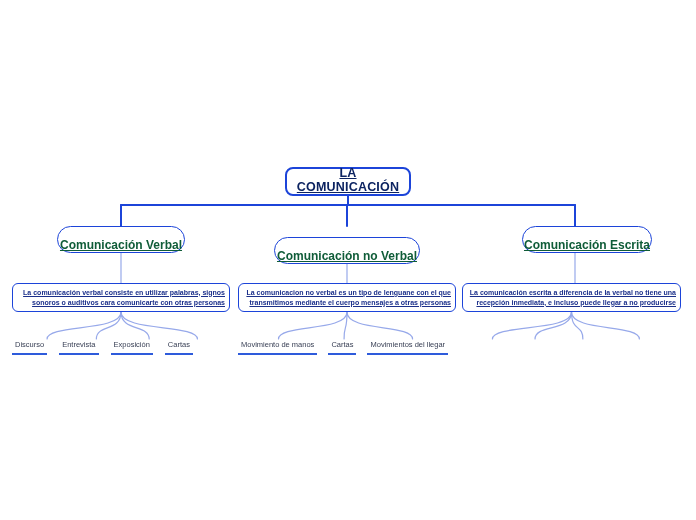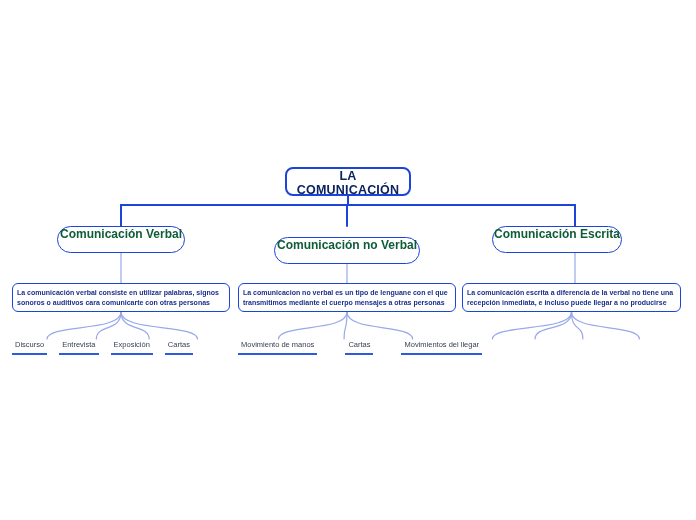--- a/index.html
+++ b/index.html
@@ -14,49 +14,49 @@
   }
   *{box-sizing:border-box;}
   html,body{margin:0;padding:0;}
   body{
     width:696px;height:520px;background:var(--bg);
     font-family:"Liberation Sans",sans-serif;
   }
   #canvas{position:relative;width:696px;height:520px;overflow:hidden;background:var(--bg);}
   #connectors{position:absolute;left:0;top:0;width:696px;height:520px;pointer-events:none;}
   .node{
-    position:absolute;display:flex;align-items:flex-start;justify-content:center;
-    background:var(--bg);text-align:center;
+    position:absolute;display:flex;align-items:flex-end;justify-content:center;
+    background:var(--bg);text-align:center;text-decoration:underline;
   }
   .root{
     left:285px;top:167px;width:126px;height:29px;
     border:2px solid var(--blue);border-radius:8px;
     font-weight:bold;font-size:12.5px;color:var(--rootText);letter-spacing:.2px;
   }
   .pill{
     top:226px;height:27px;border:1.5px solid var(--blue);border-radius:14px;
     font-weight:bold;font-size:12px;color:var(--green);
   }
   #pill-0{left:57px;width:128px;}
   #pill-1{left:274px;width:146px;margin-top:11px;}
-  #pill-2{left:492px;width:130px;}
+  #pill-2{left:522px;width:130px;}
   .desc{
     top:283px;height:29px;border:1.8px solid var(--blue);border-radius:6px;
     flex-direction:column;font-weight:bold;font-size:7px;line-height:10px;
     color:var(--descText);padding:2px 4px;
   }
   #desc-0{left:12px;width:218px;}
   #desc-1{left:238px;width:218px;}
   #desc-2{left:462px;width:219px;}
   .leaf-row{
     position:absolute;top:340px;display:flex;align-items:flex-start;
     justify-content:flex-start;gap:12px;
   }
   #row-0{left:12px;width:218px;}
-  #row-1{left:238px;width:218px;gap:28px;}
+  #row-1{left:238px;width:218px;gap:11px;}
   #row-2{left:462px;width:219px;}
   .leaf{
     font-size:7.5px;color:var(--leafText);white-space:nowrap;
     padding:0 3px 4px 3px;border-bottom:2px solid var(--underline);
   }
 </style>
 </head>
 <body>
 
 <div id="canvas">

